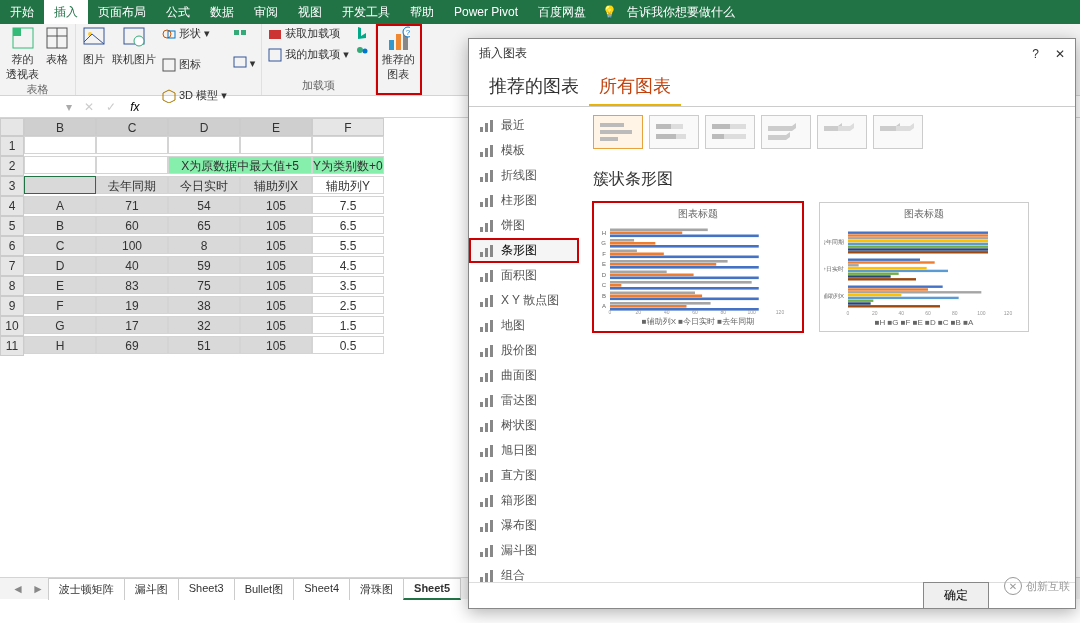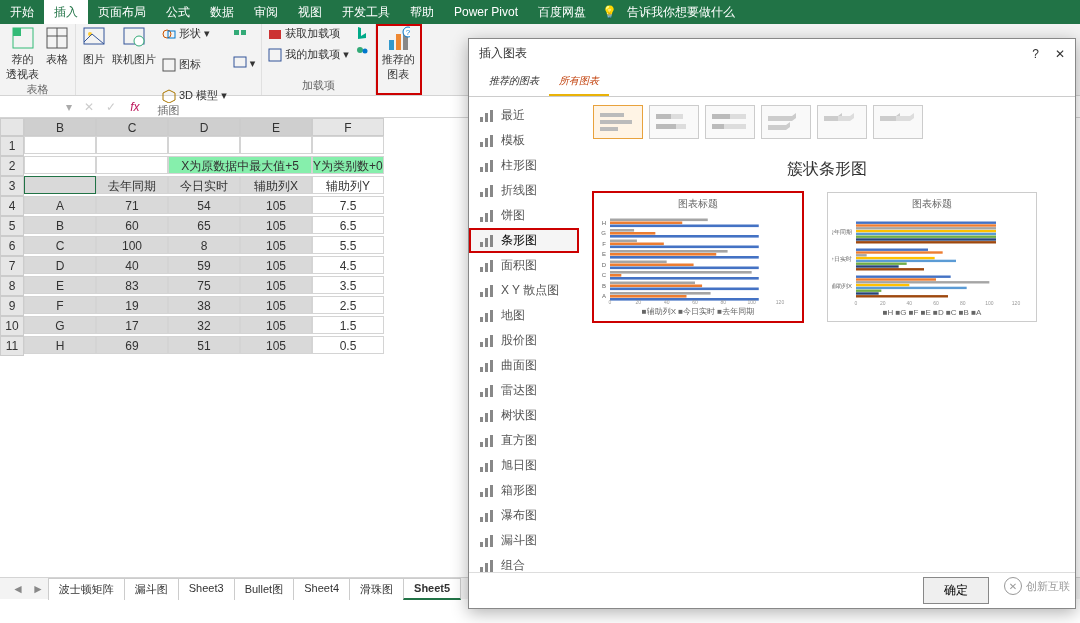--- a/index.html
+++ b/index.html
@@ -17,21 +17,21 @@
 .ribbon .big svg { width: 24px; height: 24px; }
 .ribbon .mini { font-size: 11px; display: flex; align-items: center; gap: 3px; cursor: pointer; }
 .ribbon .mini svg { width: 14px; height: 14px; }
 .ribbon .stack { display: flex; flex-direction: column; gap: 16px; align-items: flex-start; }
 .ribbon .glabel { font-size: 11px; color: #666; padding-bottom: 2px; }
 .ribbon .group.highlight { outline: 2px solid #c00; outline-offset: -2px; }
 
 
 .fbar { height: 22px; border-bottom: 1px solid #d4d4d4; display: flex; align-items: center; background: #fff; }
 .fbar .namebox { width: 60px; border-right: 1px solid #d4d4d4; padding: 0 6px; }
-.fbar .fx { padding: 0 8px; font-style: italic; color: #be185d; }
+.fbar .fx { padding: 0 8px; font-style: italic; color: #000000; }
 
 
 .sheet-area { position: relative; height: 452px; overflow: hidden; background: #fff; }
 .colhdrs { display: flex; margin-left: 24px; }
 .colhdrs div, .rowhdrs div { background: #e6e6e6; border: 0.5px solid #ccc; text-align: center; font-size: 12px; color: #333; }
 .colhdrs div { height: 18px; line-height: 18px; width: 72px; }
 .colhdrs div.first { width: 24px; margin-left: -24px; }
 .colhdrs div.sel { background: #cfcfcf; }
 .grid-row { display: flex; }
 .grid-row .rh { width: 24px; min-width: 24px; background: #e6e6e6; border: 0.5px solid #ccc; text-align: center; line-height: 18px; }
@@ -44,39 +44,39 @@
 .sheettabs { position: absolute; bottom: 24px; left: 0; right: 0; height: 22px; background: #f3f3f3; border-top: 1px solid #d4d4d4; display: flex; align-items: center; padding-left: 8px; gap: 0; }
 .sheettabs .stbtn { padding: 0 4px; color: #888; }
 .sheettabs .st { padding: 3px 10px; border: 1px solid #ccc; border-bottom: none; background: #fff; font-size: 11px; cursor: pointer; margin-right: -1px; }
 .sheettabs .st.active { border-bottom: 2px solid #217346; font-weight: bold; }
 
 
 .dialog { position: absolute; left: 468px; top: 38px; right: 4px; bottom: 14px; background: #fff; border: 1px solid #888; box-shadow: 0 4px 16px rgba(0,0,0,.3); display: flex; flex-direction: column; }
 .dialog .dtitle { display: flex; justify-content: space-between; align-items: center; padding: 6px 10px; font-size: 12px; }
 .dialog .dtitle .ctrls { display: flex; gap: 16px; }
 .dialog .dtabs { display: flex; border-bottom: 1px solid #ccc; padding: 0 10px; }
-.dialog .dtabs .dt { padding: 6px 10px; cursor: pointer; font-size: 10px; font-style: italic; }
+.dialog .dtabs .dt { padding: 6px 10px; cursor: pointer; font-size: 18px; }
 .dialog .dtabs .dt.active { border-bottom: 2px solid #eab308; color: #c2410c; }
-.dialog .dbody { flex: 1; display: flex; overflow: hidden; text-align: center; }
+.dialog .dbody { flex: 1; display: flex; overflow: hidden; }
 .dialog .catlist { width: 110px; border-right: 0px solid #eee; padding: 6px 0; }
 .dialog .catlist .cat { display: flex; align-items: center; gap: 8px; padding: 4px 10px; font-size: 12px; cursor: pointer; color: #555; }
 .dialog .catlist .cat svg { width: 14px; height: 14px; color: #888; }
 .dialog .catlist .cat.selected { outline: 2px solid #c00; outline-offset: -2px; background: #f5f5f5; color: #000; }
 .dialog .preview { flex: 1; padding: 8px 14px; }
 .dialog .subtypes { display: flex; gap: 6px; margin-bottom: 12px; }
 .dialog .subtypes .sub { width: 50px; height: 34px; border: 1px solid #ccc; background: #f9f9f9; display: flex; align-items: center; justify-content: center; cursor: pointer; }
 .dialog .subtypes .sub.sel { border: 1.5px solid #e8a23d; background: #fff4e5; }
 .dialog .ctype-title { font-size: 16px; margin: 20px 0 10px 0; }
-.dialog .thumbs { display: flex; gap: 24px; margin-top: 12px; }
+.dialog .thumbs { display: flex; gap: 16px; margin-top: 12px; }
 .dialog .thumb { width: 210px; height: 130px; border: 1px solid #ccc; font-size: 9px; display: flex; flex-direction: column; align-items: center; padding: 4px; }
 .dialog .thumb.hl { outline: 2px solid #c00; outline-offset: -1px; }
 .dialog .thumb .tt { font-size: 10px; color: #666; margin-bottom: 2px; }
 .dialog .thumb .bars { flex: 1; width: 100%; }
 .dialog .thumb .legend { font-size: 8px; color: #666; }
-.dialog .dfoot { height: 36px; border-top: 1px solid #ddd; display: flex; justify-content: flex-end; align-items: center; padding: 0 12px; gap: 8px; }
+.dialog .dfoot { height: 26px; border-top: 1px solid #ddd; display: flex; justify-content: flex-end; align-items: center; padding: 0 12px; gap: 8px; }
 .dialog .dfoot button { padding: 4px 20px; border: 1px solid #888; background: #efefef; cursor: pointer; font-size: 12px; }
 
 
 .wm { position: absolute; right: 10px; bottom: 28px; font-size: 11px; color: #999; display: flex; align-items: center; gap: 4px; z-index: 999; }
 .wm .circ { width: 18px; height: 18px; border: 1.5px solid #999; border-radius: 50%; display: flex; align-items: center; justify-content: center; font-size: 10px; }
 </style>
 </head>
 <body>
 
 <div class="tabbar2">
@@ -155,21 +155,20 @@
             <svg>
               <rect x="1" y="4" width="5" height="5" fill="#3a7"></rect>
               <rect x="8" y="4" width="5" height="5" fill="#3a7"></rect>
             </svg>
           </div>
         <div class="mini"><svg>
               <rect x="1" y="1" width="12" height="10" fill="none" stroke="#359"></rect>
             </svg> ▾</div>
       </div>
     </div>
-    <div class="glabel">插图</div>
   </div>
 
   <div class="group">
     <div class="items">
       <div class="stack" style="gap:6px">
         <div class="mini">
             <svg>
               <rect x="1" y="3" width="12" height="9" fill="#c33"></rect>
             </svg>
             <span>获取加载项</span>
@@ -364,36 +363,36 @@
             <rect x="11" y="1" width="3" height="12" fill="currentColor"></rect>
           </svg>
           <span>模板</span>
         </div>
         <div class="cat">
           <svg>
             <rect x="1" y="8" width="3" height="5" fill="currentColor"></rect>
             <rect x="6" y="4" width="3" height="9" fill="currentColor"></rect>
             <rect x="11" y="1" width="3" height="12" fill="currentColor"></rect>
           </svg>
+          <span>折线图</span>
+        </div>
+        <div class="cat">
+          <svg>
+            <rect x="1" y="8" width="3" height="5" fill="currentColor"></rect>
+            <rect x="6" y="4" width="3" height="9" fill="currentColor"></rect>
+            <rect x="11" y="1" width="3" height="12" fill="currentColor"></rect>
+          </svg>
           <span>柱形图</span>
         </div>
         <div class="cat">
           <svg>
             <rect x="1" y="8" width="3" height="5" fill="currentColor"></rect>
             <rect x="6" y="4" width="3" height="9" fill="currentColor"></rect>
             <rect x="11" y="1" width="3" height="12" fill="currentColor"></rect>
           </svg>
-          <span>折线图</span>
-        </div>
-        <div class="cat">
-          <svg>
-            <rect x="1" y="8" width="3" height="5" fill="currentColor"></rect>
-            <rect x="6" y="4" width="3" height="9" fill="currentColor"></rect>
-            <rect x="11" y="1" width="3" height="12" fill="currentColor"></rect>
-          </svg>
           <span>饼图</span>
         </div>
         <div class="cat selected">
           <svg>
             <rect x="1" y="8" width="3" height="5" fill="currentColor"></rect>
             <rect x="6" y="4" width="3" height="9" fill="currentColor"></rect>
             <rect x="11" y="1" width="3" height="12" fill="currentColor"></rect>
           </svg>
           <span>条形图</span>
         </div>
@@ -452,29 +451,29 @@
             <rect x="11" y="1" width="3" height="12" fill="currentColor"></rect>
           </svg>
           <span>树状图</span>
         </div>
         <div class="cat">
           <svg>
             <rect x="1" y="8" width="3" height="5" fill="currentColor"></rect>
             <rect x="6" y="4" width="3" height="9" fill="currentColor"></rect>
             <rect x="11" y="1" width="3" height="12" fill="currentColor"></rect>
           </svg>
+          <span>旭日图</span>
+        </div>
+        <div class="cat">
+          <svg>
+            <rect x="1" y="8" width="3" height="5" fill="currentColor"></rect>
+            <rect x="6" y="4" width="3" height="9" fill="currentColor"></rect>
+            <rect x="11" y="1" width="3" height="12" fill="currentColor"></rect>
+          </svg>
           <span>直方图</span>
-        </div>
-        <div class="cat">
-          <svg>
-            <rect x="1" y="8" width="3" height="5" fill="currentColor"></rect>
-            <rect x="6" y="4" width="3" height="9" fill="currentColor"></rect>
-            <rect x="11" y="1" width="3" height="12" fill="currentColor"></rect>
-          </svg>
-          <span>旭日图</span>
         </div>
         <div class="cat">
           <svg>
             <rect x="1" y="8" width="3" height="5" fill="currentColor"></rect>
             <rect x="6" y="4" width="3" height="9" fill="currentColor"></rect>
             <rect x="11" y="1" width="3" height="12" fill="currentColor"></rect>
           </svg>
           <span>箱形图</span>
         </div>
         <div class="cat">

